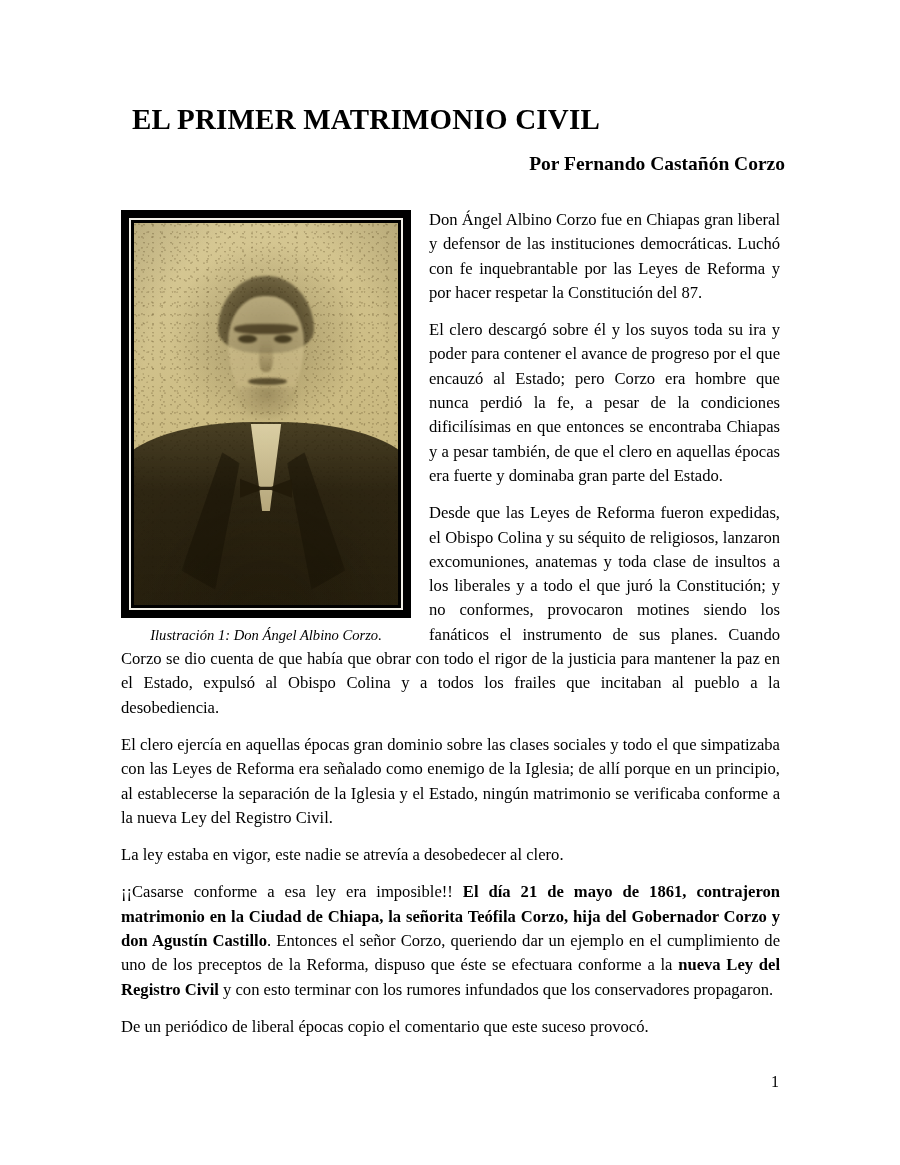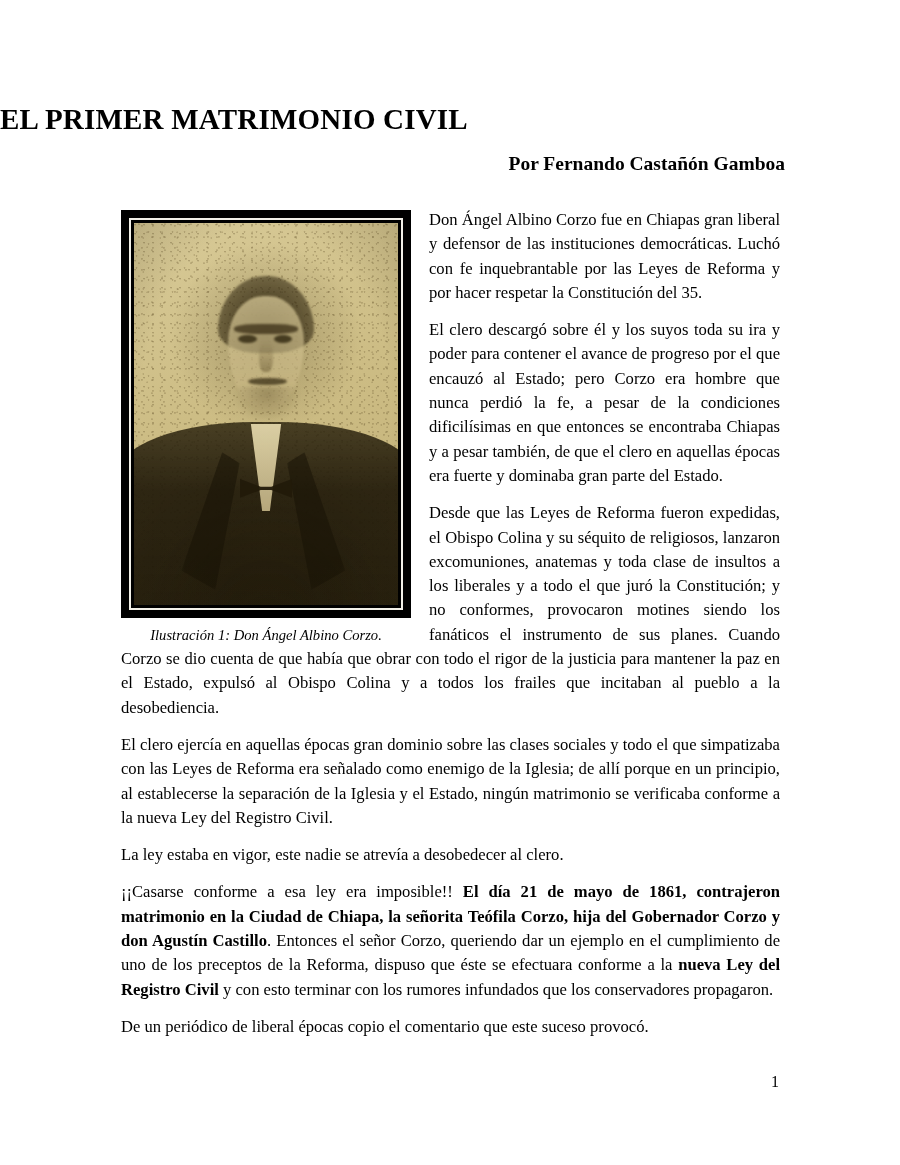--- a/index.html
+++ b/index.html
@@ -24,20 +24,21 @@
     height: 1165px;
     background: #ffffff;
   }
 
   
   .title {
     position: absolute;
     left: 0;
     top: 104px;
     width: 732px;
+    text-align: center;
     font-size: 29px;
     font-weight: bold;
     letter-spacing: 0.2px;
     line-height: 1.1;
   }
   .byline {
     position: absolute;
     left: 0;
     top: 152px;
     width: 785px;
@@ -252,21 +253,21 @@
     font-size: 16px;
   }
 </style>
 </head>
 <body>
 
 <div class="page">
 
   <div class="title">EL PRIMER MATRIMONIO CIVIL</div>
 
-  <div class="byline">Por Fernando Castañón Gamboa</div>
+  <div class="byline">Por Fernando Castañón Corzo</div>
 
   <div class="content">
 
     <div class="figure">
       <div class="photo-frame">
         <div class="photo-inner">
           <div class="photo">
             <div class="ph-hair"></div>
             <div class="ph-face"></div>
             <div class="ph-brow"></div>
@@ -280,21 +281,21 @@
             <div class="ph-lapel-l"></div>
             <div class="ph-lapel-r"></div>
             <div class="ph-bowtie"></div>
             <div class="ph-vignette"></div>
           </div>
         </div>
       </div>
       <div class="caption">Ilustración 1: Don Ángel Albino Corzo.</div>
     </div>
 
-    <p>Don Ángel Albino Corzo fue en Chiapas gran liberal y defensor de las instituciones democráticas. Luchó con fe inquebrantable por las Leyes de Reforma y por hacer respetar la Constitución del 35.</p>
+    <p>Don Ángel Albino Corzo fue en Chiapas gran liberal y defensor de las instituciones democráticas. Luchó con fe inquebrantable por las Leyes de Reforma y por hacer respetar la Constitución del 87.</p>
     <p>El clero descargó sobre él y los suyos toda su ira y poder para contener el avance de progreso por el que encauzó al Estado; pero Corzo era hombre que nunca perdió la fe, a pesar de la condiciones dificilísimas en que entonces se encontraba Chiapas y a pesar también, de que el clero en aquellas épocas era fuerte y dominaba gran parte del Estado.</p>
     <p>Desde que las Leyes de Reforma fueron expedidas, el Obispo Colina y su séquito de religiosos, lanzaron excomuniones, anatemas y toda clase de insultos a los liberales y a todo el que juró la Constitución; y no conformes, provocaron motines siendo los fanáticos el instrumento de sus planes. Cuando Corzo se dio cuenta de que había que obrar con todo el rigor de la justicia para mantener la paz en el Estado, expulsó al Obispo Colina y a todos los frailes que incitaban al pueblo a la desobediencia.</p>
     <p>El clero ejercía en aquellas épocas gran dominio sobre las clases sociales y todo el que simpatizaba con las Leyes de Reforma era señalado como enemigo de la Iglesia; de allí porque en un principio, al establecerse la separación de la Iglesia y el Estado, ningún matrimonio se verificaba conforme a la nueva Ley del Registro Civil.</p>
     <p>La ley estaba en vigor, este nadie se atrevía a desobedecer al clero.</p>
     <p><span>¡¡Casarse conforme a esa ley era imposible!! </span><b>El día 21 de mayo de 1861, contrajeron matrimonio en la Ciudad de Chiapa, la señorita Teófila Corzo, hija del Gobernador Corzo y don Agustín Castillo</b><span>. Entonces el señor Corzo, queriendo dar un ejemplo en el cumplimiento de uno de los preceptos de la Reforma, dispuso que éste se efectuara conforme a la </span><b>nueva Ley del Registro Civil</b><span> y con esto terminar con los rumores infundados que los conservadores propagaron.</span></p>
     <p>De un periódico de liberal épocas copio el comentario que este suceso provocó.</p>
 
   </div>
 
   <div class="page-number">1</div>

